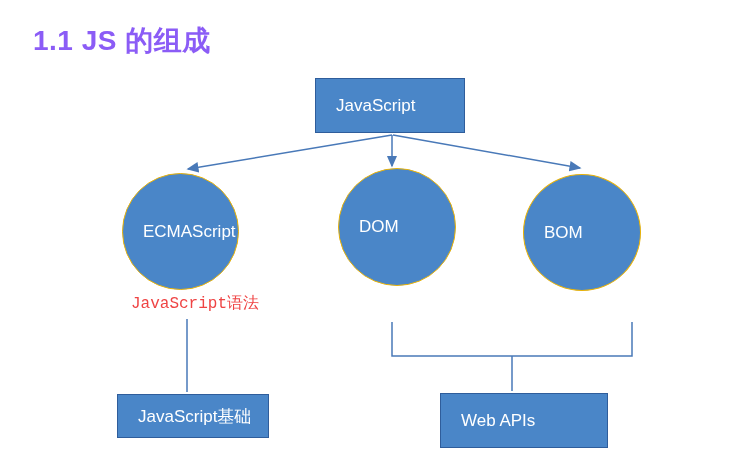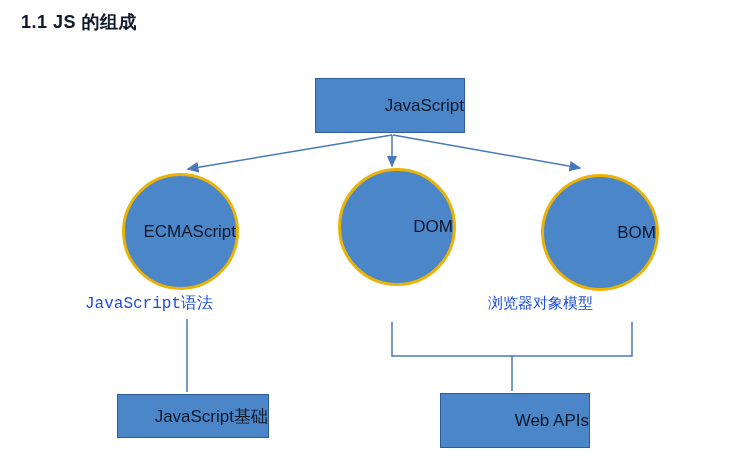--- a/index.html
+++ b/index.html
@@ -12,64 +12,64 @@
     position: relative;
     width: 737px;
     height: 463px;
     background: #ffffff;
     overflow: hidden;
   }
   .title {
     position: absolute;
     left: 17px;
     top: 6px;
-    margin: 4px;
-    font-size: 18px;
+    margin: 16px;
+    font-size: 28px;
     font-weight: bold;
-    color: #0f172a;
+    color: #8b5cf6;
     letter-spacing: 0.5px;
   }
   .edges {
     position: absolute;
     left: 0;
     top: 0;
     width: 737px;
     height: 463px;
     pointer-events: none;
   }
   .node {
     position: absolute;
     background: #4a86c8;
-    color: #0f172a;
+    color: #ffffff;
     display: flex;
     align-items: center;
-    justify-content: flex-end;
+    justify-content: flex-start;
     font-size: 17px;
     text-align: center;
     box-sizing: border-box;
     padding-left: 20px;
   }
   .rect {
     border: 1px solid #2f5d9b;
   }
   .circle {
     border-radius: 50%;
-    border: 3px solid #eab308;
+    border: 1px solid #eab308;
   }
   .n-root   { left: 315px; top: 78px;  width: 150px; height: 55px; }
   .n-ecma   { left: 122px; top: 173px; width: 117px; height: 117px; }
   .n-dom    { left: 338px; top: 168px; width: 118px; height: 118px; }
-  .n-bom    { left: 541px; top: 174px; width: 118px; height: 117px; }
+  .n-bom    { left: 523px; top: 174px; width: 118px; height: 117px; }
   .n-basic  { left: 117px; top: 394px; width: 152px; height: 44px; }
-  .n-webapi { left: 440px; top: 393px; width: 150px; height: 55px; }
+  .n-webapi { left: 440px; top: 393px; width: 168px; height: 55px; }
   .caption {
     position: absolute;
     width: 220px;
-    text-align: left;
-    color: #1d4ed8;
+    text-align: center;
+    color: #ef4444;
     font-size: 15px;
   }
   .c-ecma {
     left: 85px;
     top: 293px;
     font-family: "Liberation Mono", "DejaVu Sans Mono", monospace;
     font-size: 16px;
   }
   .c-dom { left: 280px; top: 294px; }
   .c-bom { left: 488px; top: 294px; }
@@ -105,21 +105,20 @@
 
   <div class="node circle n-dom">
     <span>DOM</span>
   </div>
 
   <div class="node circle n-bom">
     <span>BOM</span>
   </div>
 
   <div class="caption c-ecma">JavaScript语法</div>
-  <div class="caption c-bom">浏览器对象模型</div>
 
   <div class="node rect n-basic">
     <span>JavaScript基础</span>
   </div>
 
   <div class="node rect n-webapi">
     <span>Web APIs</span>
   </div>
 
 </div>

